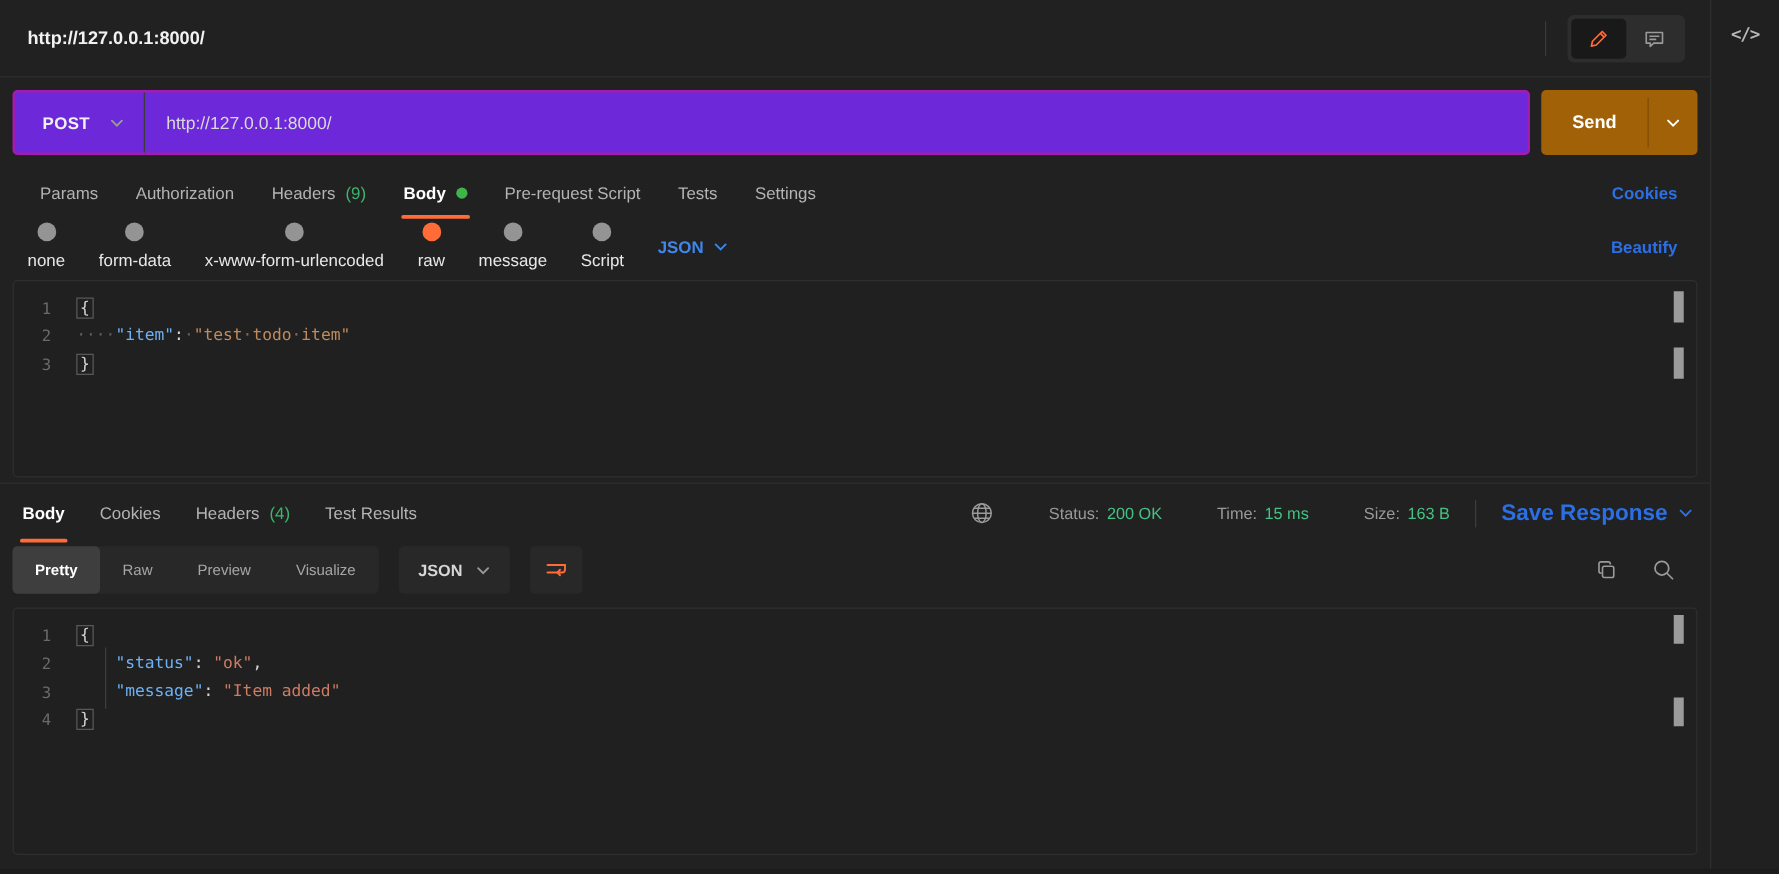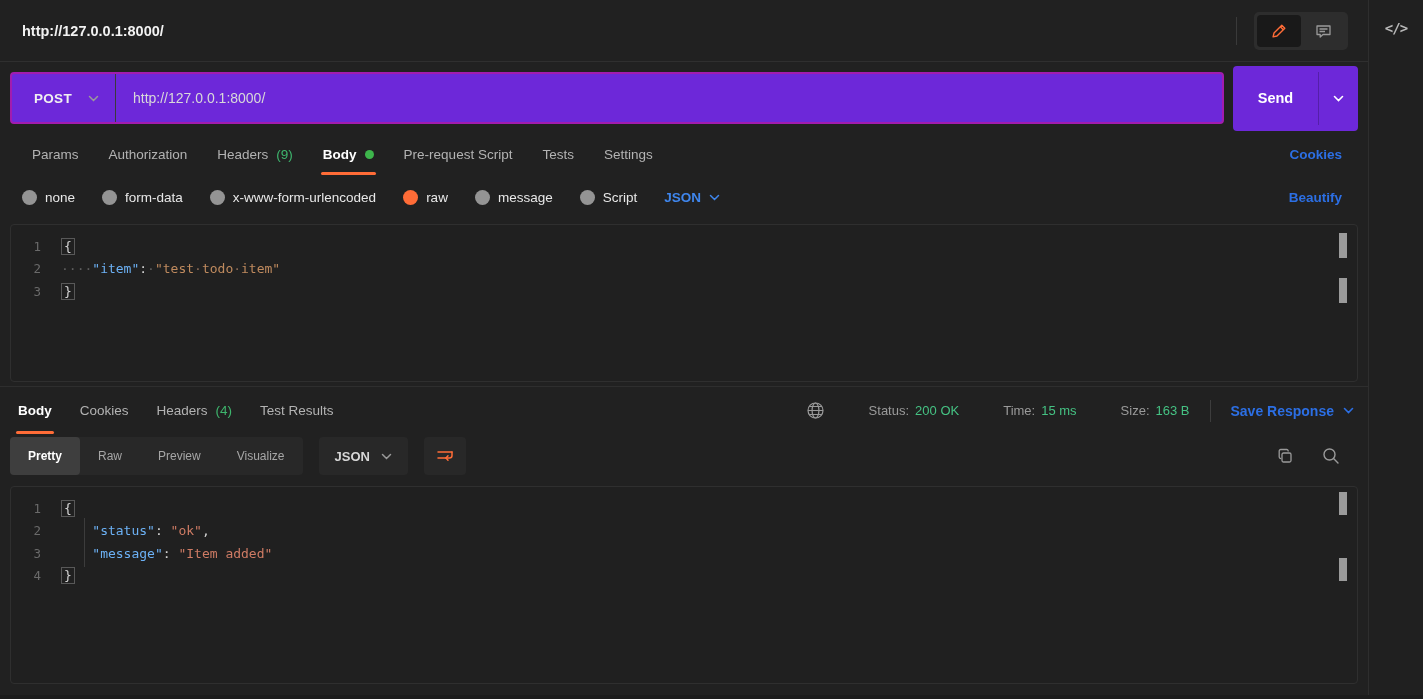--- a/index.html
+++ b/index.html
@@ -35,38 +35,38 @@
   .edit-seg { width:44px; height:32px; display:flex; align-items:center; justify-content:center; border-radius:4px; cursor:pointer; }
   .edit-seg.active { background:#191919; }
 
   
   .request-row { height:72px; flex:none; display:flex; align-items:center; padding:0 10px; gap:9px; }
   .url-control { flex:1; height:52px; background:#6d28d9; border:2px solid #a21caf; border-radius:4px; display:flex; align-items:center; }
   .method { padding:0 16px 0 22px; font-size:13.5px; font-weight:bold; color:#f0f0f0; letter-spacing:.3px; }
   .method-caret { margin-right:16px; }
   .url-div { width:1px; align-self:stretch; background:#3a3a3a; }
   .url-text { padding-left:17px; font-size:14px; color:#d9d9d9; }
-  .send-btn { width:125px; height:65px; background:#6d28d9; border-radius:4px; display:flex; overflow:hidden; cursor:pointer; }
+  .send-btn { width:125px; height:52px; background:#a16207; border-radius:4px; display:flex; overflow:hidden; cursor:pointer; }
   .send-label { flex:1; display:flex; align-items:center; justify-content:center; color:#fff; font-size:14.5px; font-weight:bold; }
   .send-div { width:1px; background:rgba(0,0,0,.22); margin:6px 0; }
   .send-caret { width:39px; display:flex; align-items:center; justify-content:center; }
 
   
   .tabs-row { height:41px; flex:none; display:flex; align-items:stretch; padding:0 26px 0 32px; gap:30px; font-size:13.5px; color:#b3b3b3; }
   .tab { display:flex; align-items:center; gap:8px; position:relative; cursor:pointer; white-space:nowrap; }
   .tab.active { color:#ffffff; font-weight:bold; }
   .tab.active .tab-underline { position:absolute; left:-2px; right:-2px; bottom:0; height:3px; background:#ff6c37; border-radius:2px; }
   .tab-count { color:#3eb56d; }
   .green-dot { width:9px; height:9px; border-radius:50%; background:#3db54b; }
   .row-spacer { flex:1; }
   .link-blue { color:#2c6fe4; font-weight:bold; font-size:13.5px; cursor:pointer; align-self:center; white-space:nowrap; }
 
   
   .radio-row { height:44px; flex:none; display:flex; align-items:center; padding:0 26px 0 22px; gap:27px; font-size:13.5px; color:#e8e8e8; }
-  .radio-item { display:flex; align-items:center; gap:8px; cursor:pointer; white-space:nowrap; }
+  .radio-item { display:flex; align-items:center; gap:8px; cursor:pointer; white-space:nowrap;flex-direction:column; }
   .radio-circle { width:15px; height:15px; border-radius:50%; background:#949494; }
   .radio-item.selected .radio-circle { background:#ff6c37; }
   .json-select { display:flex; align-items:center; gap:8px; color:#3f86ed; font-weight:600; cursor:pointer; }
 
   
   .editor { position:relative; margin:5px 10px 0 10px; border:1px solid #2f2f2f; border-radius:4px; background:#202020;
             font-family:"DejaVu Sans Mono", monospace; font-size:13px; padding-top:10px; overflow:hidden; }
   .editor.request { height:158px; }
   .editor.response { margin-top:8px; height:198px; }
   .code-line { display:flex; height:22.5px; align-items:center; }
@@ -84,21 +84,21 @@
 
   .section-divider { height:1px; flex:none; background:#2e2e2e; margin-top:4px; }
 
   
   .resp-tabs-row { height:47px; flex:none; display:flex; align-items:stretch; padding:0 14px 0 18px; gap:28px; font-size:13.5px; color:#b3b3b3; }
   .meta-cluster { display:flex; align-items:center; gap:16px; font-size:13px; }
   .meta-pair { display:flex; gap:6px; white-space:nowrap;margin-left:28px; }
   .meta-label { color:#9a9a9a; }
   .meta-value { color:#45c283; }
   .meta-vdiv { width:1px; height:22px; background:#3d3d3d; margin:0 4px; }
-  .save-response { display:flex; align-items:center; gap:9px; color:#2c6fe4; font-weight:bold; font-size:14px; cursor:pointer;text-align:center; }
+  .save-response { display:flex; align-items:center; gap:9px; color:#2c6fe4; font-weight:bold; font-size:18px; cursor:pointer;text-align:center; }
 
   
   .resp-toolbar { height:44px; flex:none; display:flex; align-items:center; padding:0 14px 0 10px; }
   .view-group { display:flex; background:#282828; border-radius:4px; height:38px; align-items:stretch; }
   .view-item { display:flex; align-items:center; padding:0 18px; color:#a6a6a6; font-size:12px; cursor:pointer; border-radius:4px; white-space:nowrap; }
   .view-item.selected { background:#3e3e3e; color:#ffffff; font-weight:600; }
   .json-pill { margin-left:16px; display:flex; align-items:center; gap:11px; background:#282828; border-radius:4px; height:38px; padding:0 16px; color:#d6d6d6; font-size:13px; font-weight:600; cursor:pointer; }
   .wrap-pill { margin-left:16px; width:42px; height:38px; background:#282828; border-radius:4px; display:flex; align-items:center; justify-content:center; cursor:pointer; }
   .resp-icons { display:flex; align-items:center; gap:28px; padding-right:14px; }
 

